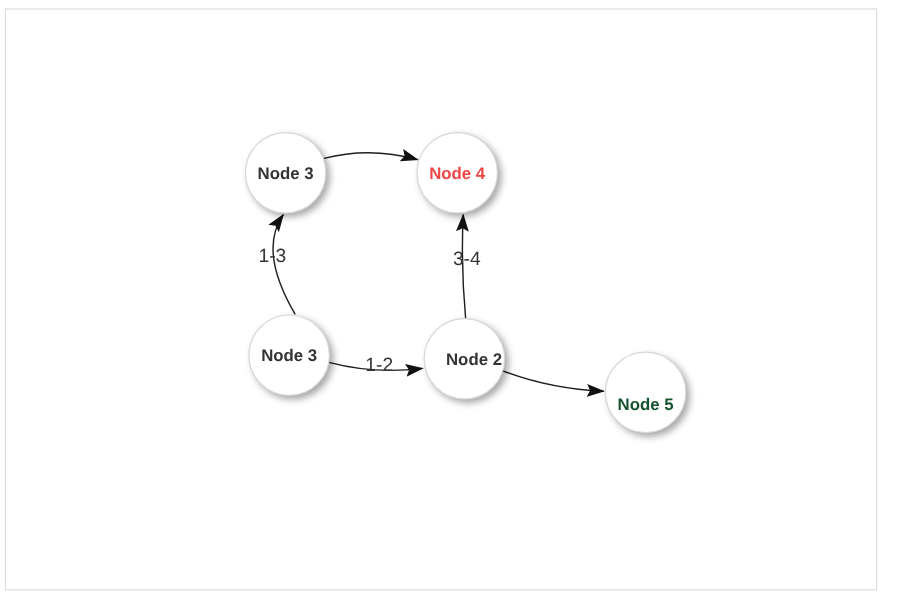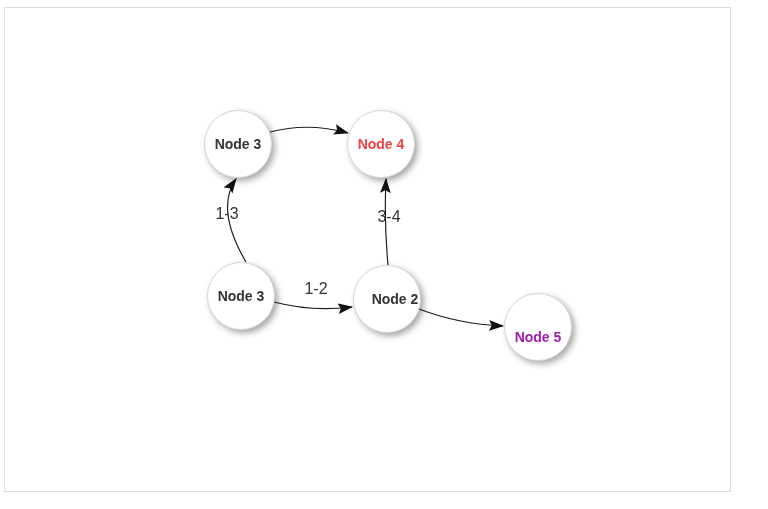--- a/index.html
+++ b/index.html
@@ -70,31 +70,31 @@
             <path d="M 0 0 L 14 5 L 0 10 L 2.5 5 Z" fill="#111111"></path>
           </marker>
         </defs>
         <path d="M 246 262 Q 215 209 236 179" fill="none" stroke="#1f1f1f" stroke-width="1.2" marker-end="url(#arrowhead)"></path>
         <path d="M 274 302 Q 312 312 352 307" fill="none" stroke="#1f1f1f" stroke-width="1.2" marker-end="url(#arrowhead)"></path>
         <path d="M 388 265 Q 384 222 386 179" fill="none" stroke="#1f1f1f" stroke-width="1.2" marker-end="url(#arrowhead)"></path>
         <path d="M 270 132 Q 308 122 348 133" fill="none" stroke="#1f1f1f" stroke-width="1.2" marker-end="url(#arrowhead)"></path>
         <path d="M 419 309 Q 458 324 503 326" fill="none" stroke="#1f1f1f" stroke-width="1.2" marker-end="url(#arrowhead)"></path>
       </svg>
       <span class="edge-label" style="left: 227px; top: 214px; color: rgb(52, 52, 52);">1-3</span>
-      <span class="edge-label" style="left: 316px; top: 289px; color: rgb(52, 52, 52);">1-2</span>
+      <span class="edge-label" style="left: 316px; top: 305px; color: rgb(52, 52, 52);">1-2</span>
       <span class="edge-label" style="left: 389px; top: 217px; color: rgb(52, 52, 52);">3-4</span>
       <div class="node" style="width: 68px; height: 68px; left: 207px; top: 262px; background: rgb(255, 255, 255); border-color: rgb(215, 215, 215);">
         <span class="node-label" style="color: rgb(52, 52, 52);">Node 3</span>
       </div>
       <div class="node" style="width: 68px; height: 68px; left: 353px; top: 265px; background: rgb(255, 255, 255); border-color: rgb(215, 215, 215);">
         <span class="node-label" style="color: rgb(52, 52, 52); margin-left: 16px;">Node 2</span>
       </div>
       <div class="node" style="width: 68px; height: 68px; left: 204px; top: 110px; background: rgb(255, 255, 255); border-color: rgb(215, 215, 215);">
         <span class="node-label" style="color: rgb(52, 52, 52);">Node 3</span>
       </div>
       <div class="node" style="width: 68px; height: 68px; left: 347px; top: 110px; background: rgb(255, 255, 255); border-color: rgb(215, 215, 215);">
         <span class="node-label" style="color: #ef4444;">Node 4</span>
       </div>
       <div class="node" style="width: 68px; height: 68px; left: 504px; top: 293px; background: rgb(255, 255, 255); border-color: rgb(215, 215, 215);">
-        <span class="node-label" style="color: #a21caf; margin-top: 20px;">Node 5</span>
+        <span class="node-label" style="color: #14532d; margin-top: 20px;">Node 5</span>
       </div>
     </div>
 </div>
 
 </body></html>

